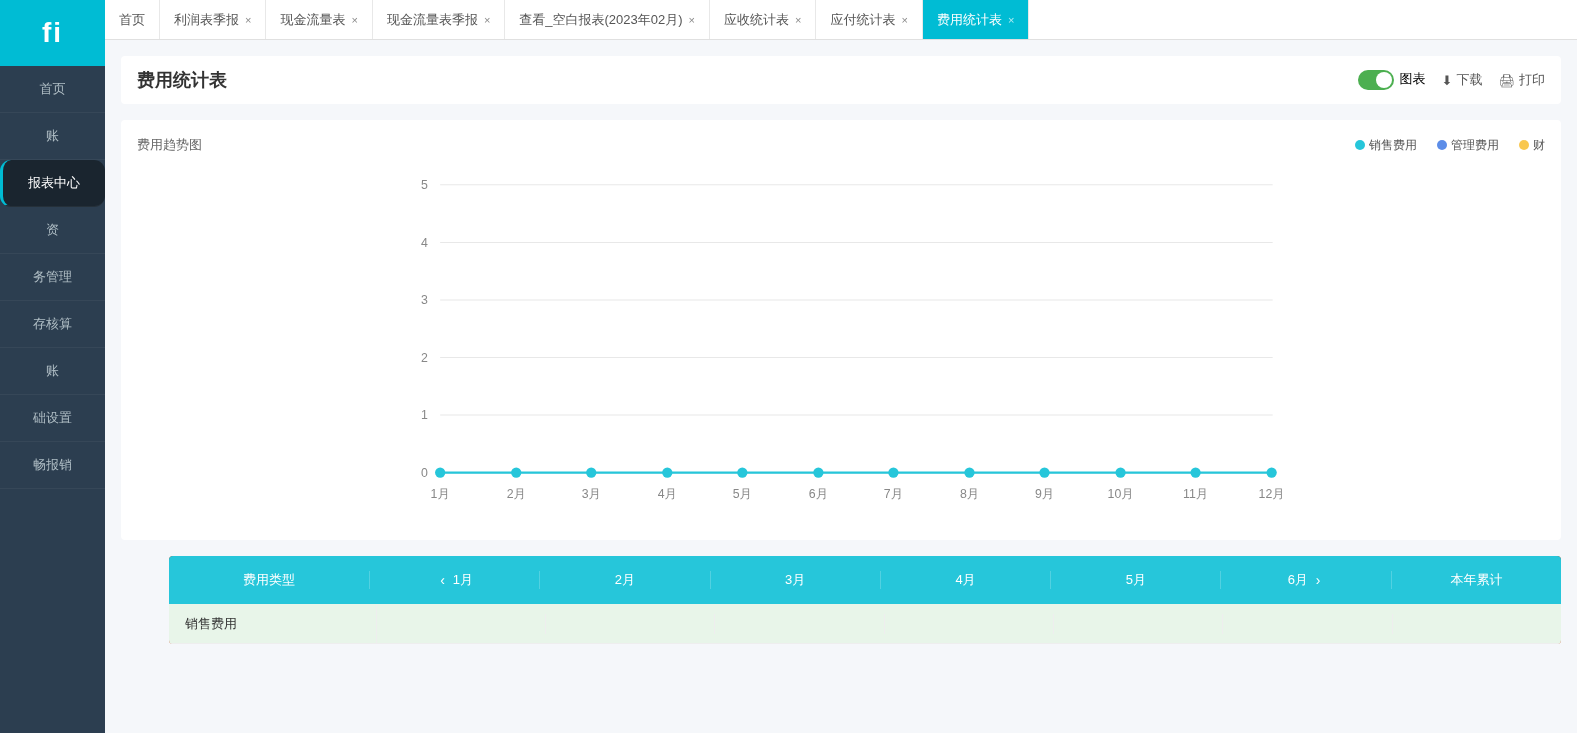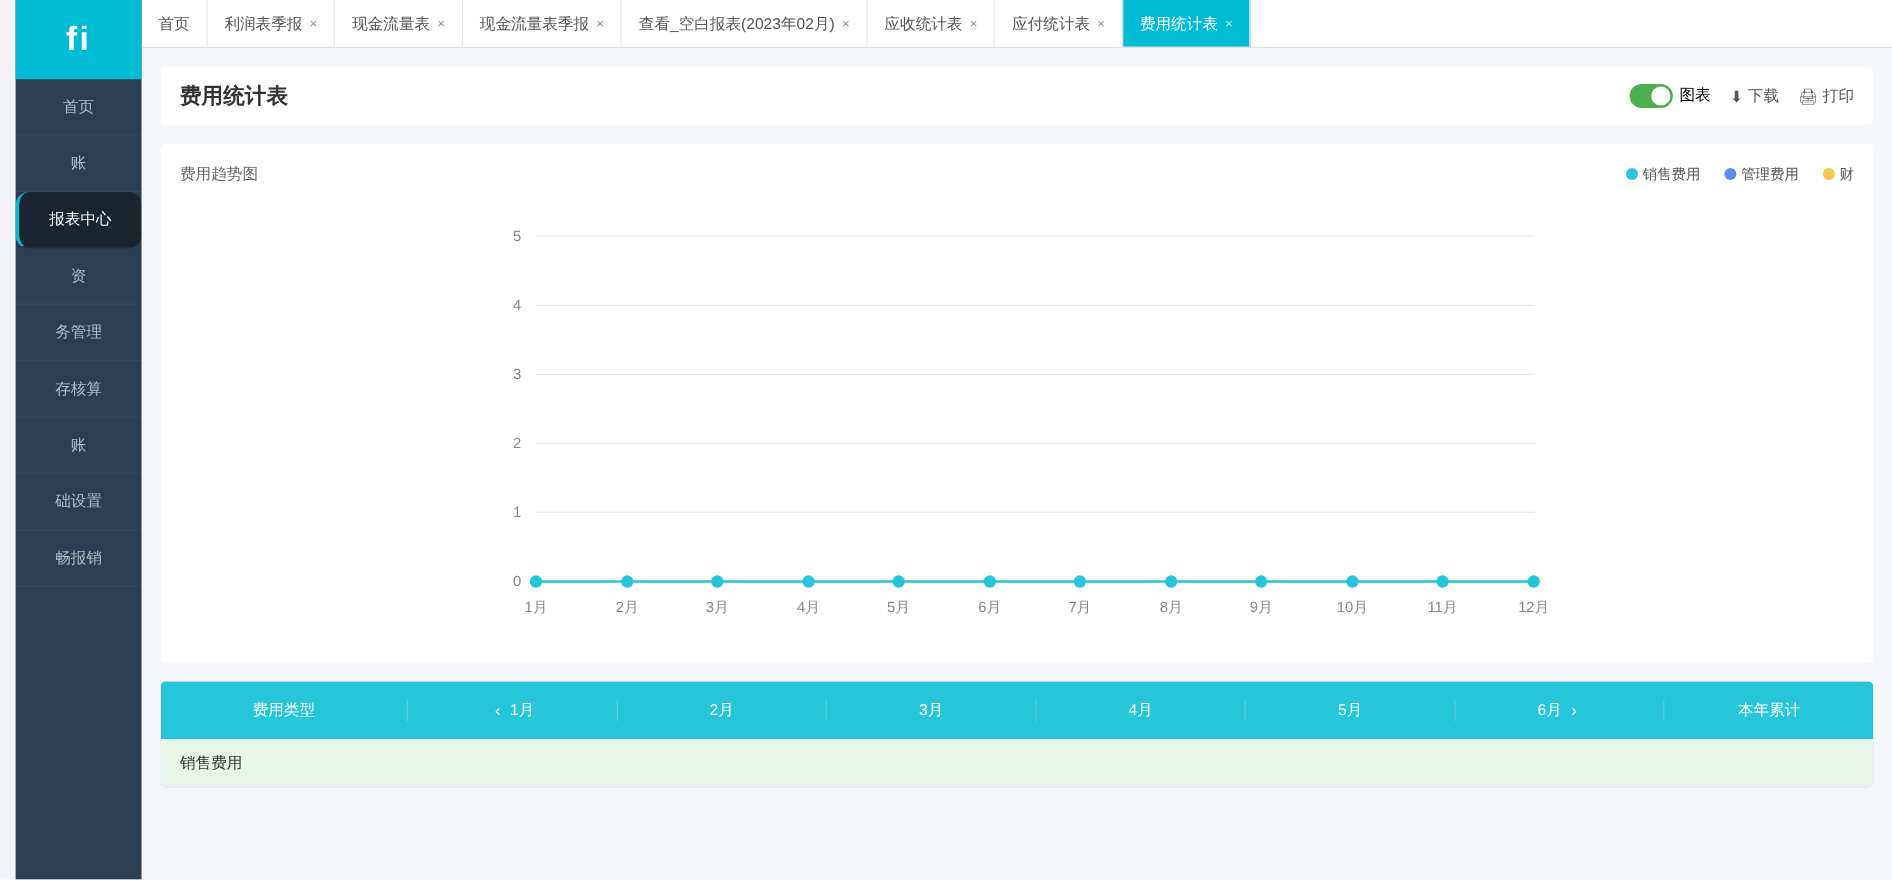--- a/index.html
+++ b/index.html
@@ -8,21 +8,20 @@
     
     .sidebar {
       width: 105px;
       background: #2c3e50;
       color: #cdd8e3;
       display: flex;
       flex-direction: column;
       flex-shrink: 0;
       height: 100%;
       overflow: hidden;
-      margin-left: 13px;
     }
     .sidebar-logo {
       background: #00bcd4;
       height: 66px;
       display: flex;
       align-items: center;
       justify-content: center;
       font-size: 28px;
       font-weight: bold;
       color: white;
@@ -149,21 +148,20 @@
     
     .chart-section {
       background: #fff;
       border-radius: 4px;
       padding: 16px;
     }
     .chart-header {
       display: flex;
       align-items: center;
       justify-content: space-between;
-      margin-bottom: 12px;
     }
     .chart-title {
       font-size: 13px;
       color: #666;
     }
     .chart-legend {
       display: flex;
       align-items: center;
       gap: 20px;
       font-size: 12px;
@@ -186,23 +184,24 @@
       width: 100%;
       height: 370px;
     }
     svg.line-chart {
       width: 100%;
       height: 100%;
     }
 
     
     .table-section {
-      background: #f0abfc;
+      background: #c2410c;
       border-radius: 4px;
       overflow: hidden;
+      margin-left: 48px;
     }
     .table-header-row {
       background: #26c6da;
       display: flex;
       color: white;
       font-size: 13px;
       height: 48px;
       align-items: center;
     }
     .th-cell {

